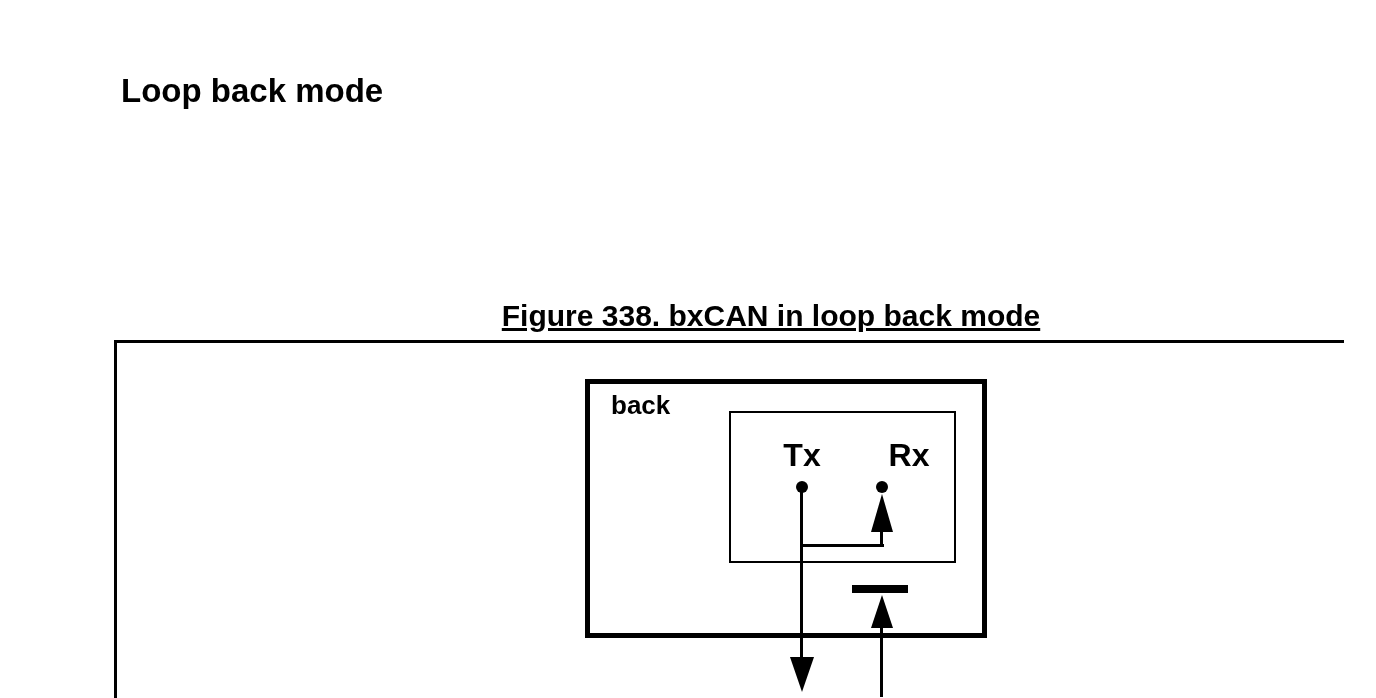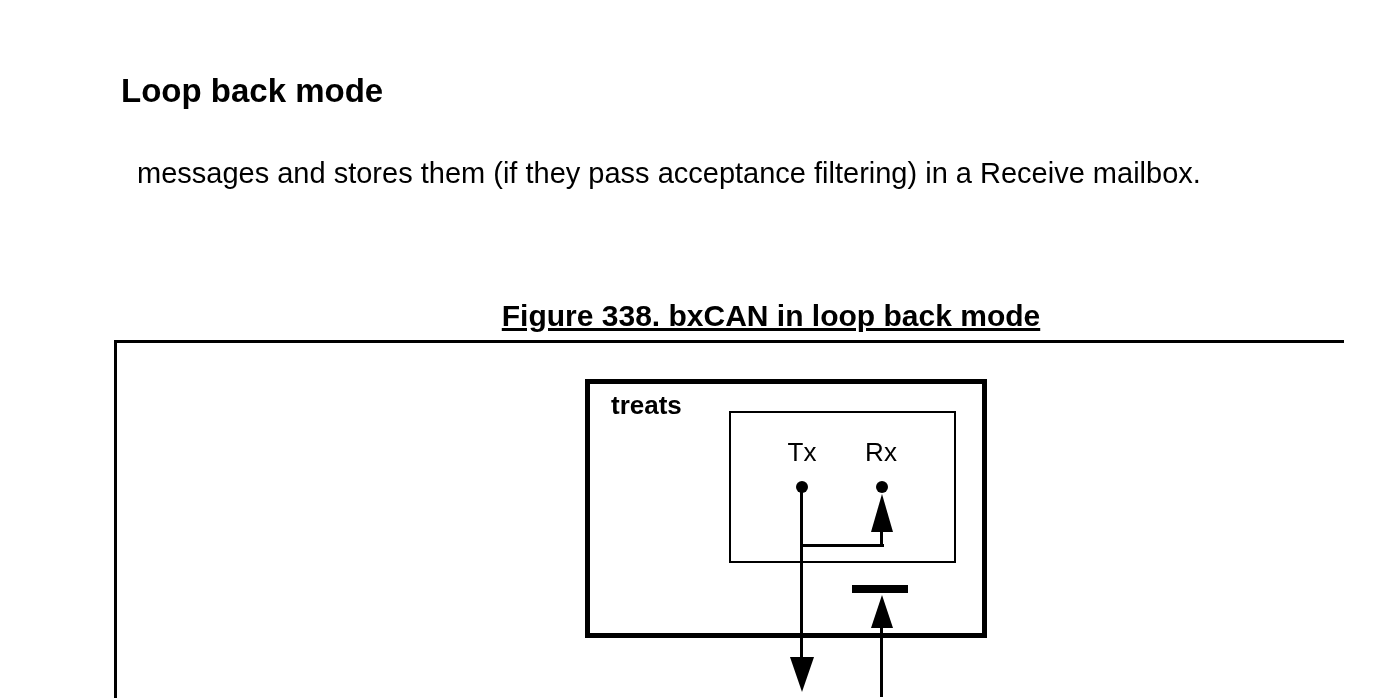--- a/index.html
+++ b/index.html
@@ -59,27 +59,27 @@
   }
   .inner-box {
     position: absolute;
     left: 596px; top: 52px;
     width: 227px; height: 152px;
     border: 2px solid #000000;
   }
   .pin-label {
     position: absolute;
     top: 78px;
-    font-size: 26px;
-    font-weight: normal;
+    font-size: 32px;
+    font-weight: bold;
     transform: translateX(-50%);
     white-space: nowrap;
   }
   .pin-label.tx { left: 669px; }
-  .pin-label.rx { left: 748px; }
+  .pin-label.rx { left: 776px; }
   .dot {
     position: absolute;
     width: 12px; height: 12px;
     background: #000000;
     border-radius: 50%;
   }
   .dot.tx { left: 663px; top: 122px; }
   .dot.rx { left: 743px; top: 122px; }
   .vline, .hline { position: absolute; background: #000000; }
   .tx-vline   { left: 667px; top: 128px; width: 3px; height: 170px; }
@@ -131,30 +131,29 @@
   }
 </style>
 </head>
 <body>
 
 <div class="page">
 
   <h1 class="heading">Loop back mode</h1>
 
   <div class="para">
-    <div class="pline">messages and stores them (if they pass acceptance filtering) in a Receive mailbox.</div>
   </div>
 
   <div class="fig-caption">Figure 338. bxCAN in loop back mode</div>
 
   <div class="fig-frame">
 
     <div class="bxcan-box"></div>
 
-    <div class="bxcan-label">treats</div>
+    <div class="bxcan-label">back</div>
 
     <div class="inner-box"></div>
 
     <div class="pin-label tx">Tx</div>
 
     <div class="pin-label rx">Rx</div>
 
     <div class="dot tx"></div>
     <div class="dot rx"></div>
 

